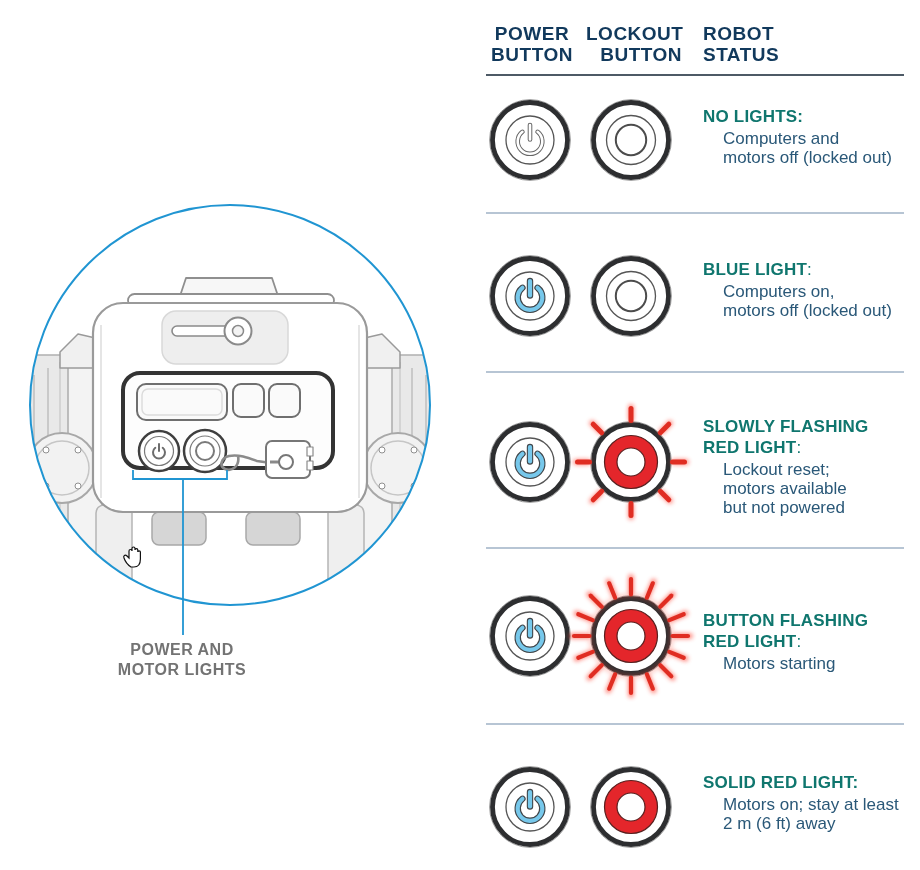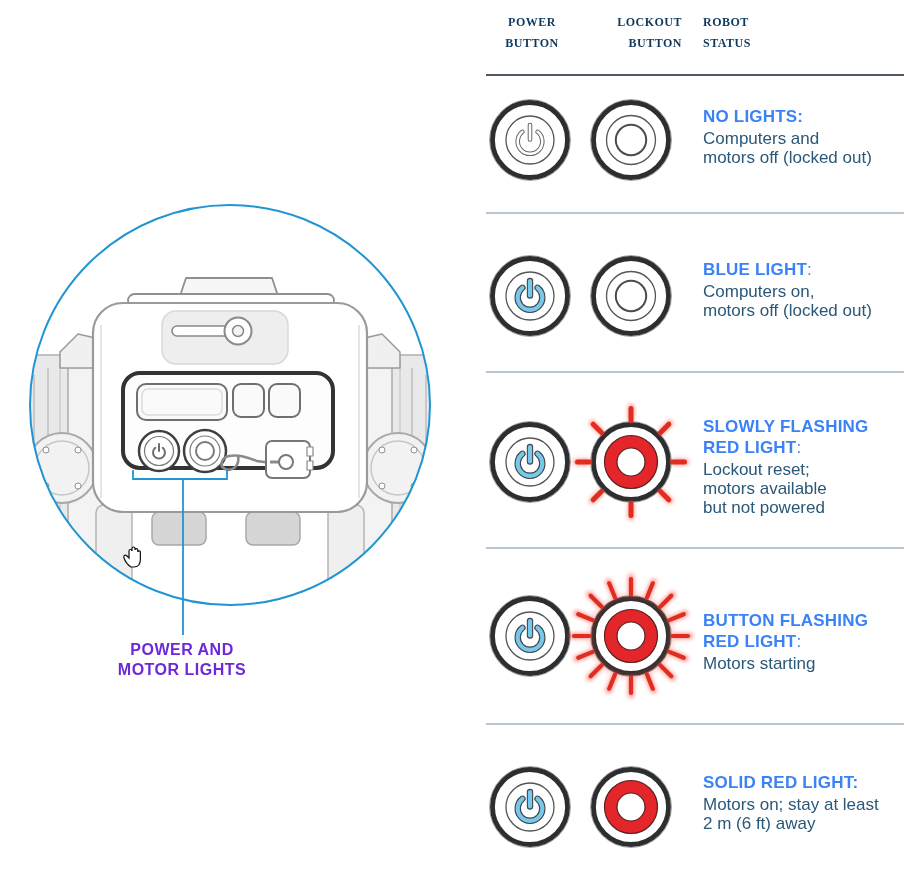--- a/index.html
+++ b/index.html
@@ -1,33 +1,33 @@
 <!DOCTYPE html>
 <html><head>
 <meta charset="utf-8">
 <style>
   html,body{margin:0;padding:0;background:#fff;}
   body{width:920px;height:870px;position:relative;overflow:hidden;font-family:"Liberation Sans",sans-serif;}
   #page{position:absolute;inset:0;}
   .rearview{position:absolute;left:87px;top:155px;width:280px;text-align:center;font-size:19px;font-weight:bold;color:#2095d2;letter-spacing:1px;}
-  .callout{position:absolute;left:82px;top:640px;width:200px;text-align:center;font-weight:bold;font-size:16px;color:#6d28d9;letter-spacing:.5px;line-height:19.5px;white-space:pre-line;}
-  .th{position:absolute;top:12px;font-size:12px;font-weight:bold;color:#11395c;line-height:20.5px;letter-spacing:.5px;white-space:pre-line;font-family:Liberation Serif, serif;}
+  .callout{position:absolute;left:82px;top:640px;width:200px;text-align:center;font-weight:bold;font-size:16px;color:#737373;letter-spacing:.5px;line-height:19.5px;white-space:pre-line;}
+  .th{position:absolute;top:24px;font-size:19px;font-weight:bold;color:#11395c;line-height:20.5px;letter-spacing:.5px;white-space:pre-line;}
   #th-power{left:486px;width:92px;text-align:center;}
   #th-lockout{left:586px;width:96px;text-align:right;}
   #th-robot{left:703px;text-align:left;}
   .divider{position:absolute;left:486px;width:418px;height:2px;background:#b7c5d4;}
   .divider.dark{background:#4d5a66;}
   .trow{position:absolute;left:486px;width:424px;height:124px;}
   .btnwrap{position:absolute;width:130px;height:130px;top:50%;transform:translate(-50%,-50%);}
   .btnwrap svg{overflow:visible;display:block;width:130px;height:130px;}
   .desc{position:absolute;left:217px;width:212px;transform:translateY(-50%);}
-  .rtitle{font-size:17px;font-weight:bold;color:#3b82f6;line-height:21px;letter-spacing:.2px;}
+  .rtitle{font-size:17px;font-weight:bold;color:#0f766e;line-height:21px;letter-spacing:.2px;}
   .rtitle .tmain{white-space:pre-line;}
   .rtitle .suffix{font-weight:normal;}
-  .rbody{font-size:17px;color:#2a5878;line-height:19px;white-space:pre-line;margin-top:2px;}
+  .rbody{font-size:17px;color:#2a5878;line-height:19px;white-space:pre-line;margin-top:2px;margin-left:20px;}
 </style>
 </head>
 <body>
 
 <div id="page">
 
 
   <svg id="diagram" style="position:absolute;left:0;top:0;" width="470" height="870" viewBox="0 0 470 870">
     <defs>
       <clipPath id="circleclip">

